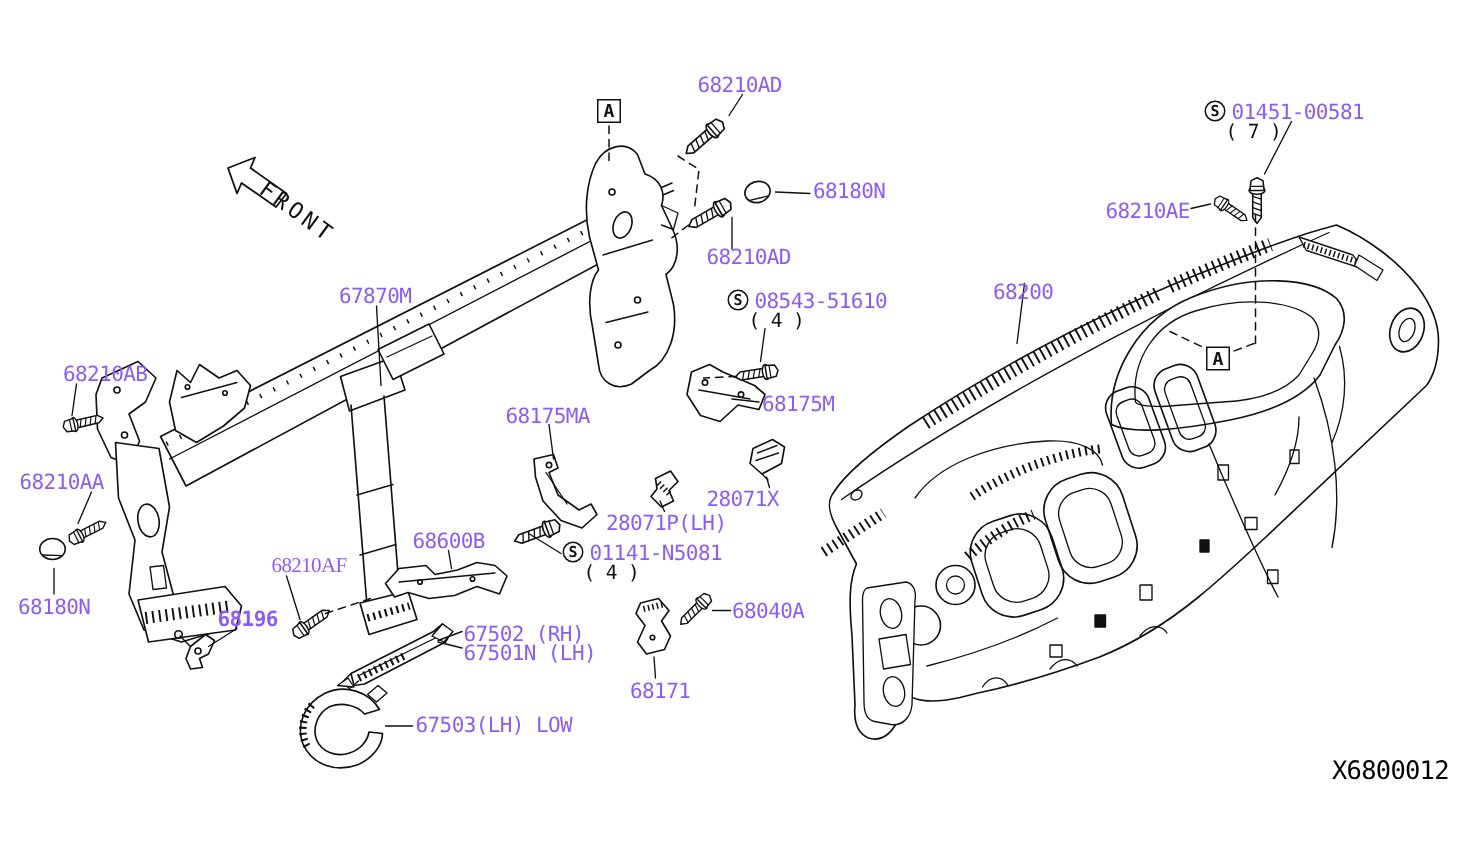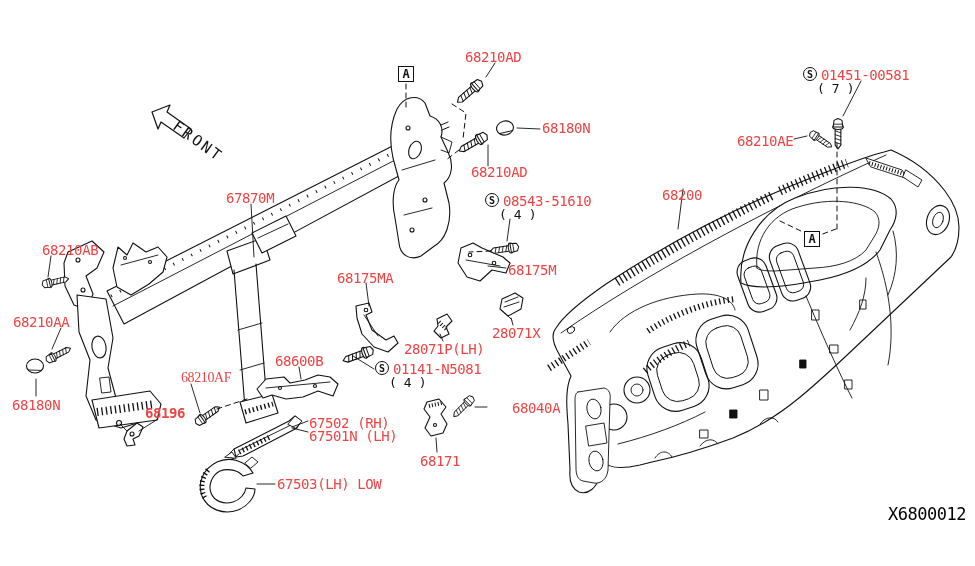--- a/index.html
+++ b/index.html
@@ -1,19 +1,19 @@
 <!DOCTYPE html>
 <html><head>
 <meta charset="utf-8">
 <style>
   html,body{margin:0;padding:0;background:#fff;}
   #stage{position:relative;width:975px;height:566px;background:#ffffff;overflow:hidden;
          font-family:"DejaVu Sans Mono","Liberation Mono",monospace;color:#111;}
   #art{position:absolute;left:0;top:0;}
-  .lbl{position:absolute;font-size:14px;line-height:14px;letter-spacing:-0.4px;white-space:pre;color:#ef4444;}
+  .lbl{position:absolute;font-size:14px;line-height:14px;letter-spacing:-0.4px;white-space:pre;color:#8b5cf6;}
   .qty{position:absolute;font-size:13px;line-height:13px;letter-spacing:-0.4px;color:#111;}
   .scircle{position:absolute;width:14px;height:14px;border:1.4px solid #111;border-radius:50%;
            font-size:10px;line-height:13px;text-align:center;font-weight:bold;box-sizing:border-box;}
   .abox{position:absolute;width:16px;height:16px;border:1.6px solid #111;font-size:12px;font-weight:bold;
         line-height:15px;text-align:center;box-sizing:border-box;background:#fff;}
   #front-label{position:absolute;left:180px;top:117px;font-size:15px;letter-spacing:2.5px;
                transform:rotate(36deg);transform-origin:0 0;color:#111;}
   #drawing-number{position:absolute;left:888px;top:504px;font-size:17px;letter-spacing:-0.5px;color:#000000;}
 </style>
 </head>
@@ -295,26 +295,26 @@
       <div class="lbl" style="left: 13px; top: 315px;">68210AA</div>
       <div class="lbl" style="left: 12px; top: 398px;">68180N</div>
       <div class="lbl" style="left: 145px; top: 406px; font-weight: bold;">68196</div>
       <div class="lbl" style="left: 181px; top: 371px; font-family: Liberation Serif, serif;">68210AF</div>
       <div class="lbl" style="left: 275px; top: 354px;">68600B</div>
       <div class="lbl" style="left: 337px; top: 271px;">68175MA</div>
       <div class="lbl" style="left: 508px; top: 263px;">68175M</div>
       <div class="lbl" style="left: 503px; top: 194px;">08543-51610</div>
       <div class="scircle" style="left: 485px; top: 193px;">S</div>
       <div class="qty" style="left: 499px; top: 208px;">( 4 )</div>
-      <div class="lbl" style="left: 492px; top: 326px;">28071X</div>
+      <div class="lbl" style="left: 471px; top: 326px;">28071X</div>
       <div class="lbl" style="left: 404px; top: 342px;">28071P(LH)</div>
       <div class="lbl" style="left: 393px; top: 362px;">01141-N5081</div>
       <div class="scircle" style="left: 375px; top: 361px;">S</div>
       <div class="qty" style="left: 389px; top: 376px;">( 4 )</div>
-      <div class="lbl" style="left: 488px; top: 401px; margin-left: 24px;">68040A</div>
+      <div class="lbl" style="left: 488px; top: 401px;">68040A</div>
       <div class="lbl" style="left: 420px; top: 454px;">68171</div>
       <div class="lbl" style="left: 309px; top: 416px;">67502 (RH)</div>
       <div class="lbl" style="left: 309px; top: 429px;">67501N (LH)</div>
       <div class="lbl" style="left: 277px; top: 477px;">67503(LH) LOW</div>
       <div class="abox" style="left: 398px; top: 66px;">A</div>
       <div class="abox" style="left: 804px; top: 231px;">A</div>
     </div>
 
 </div>
 

